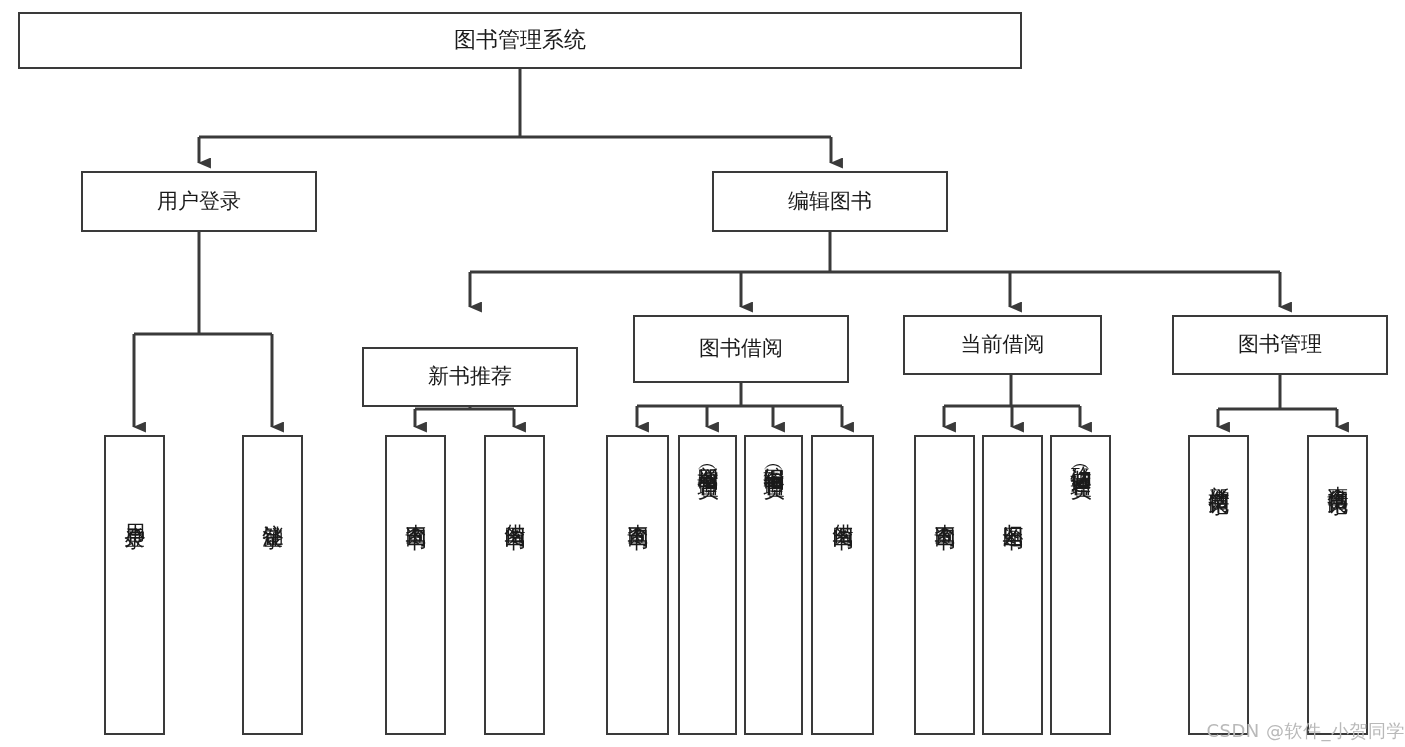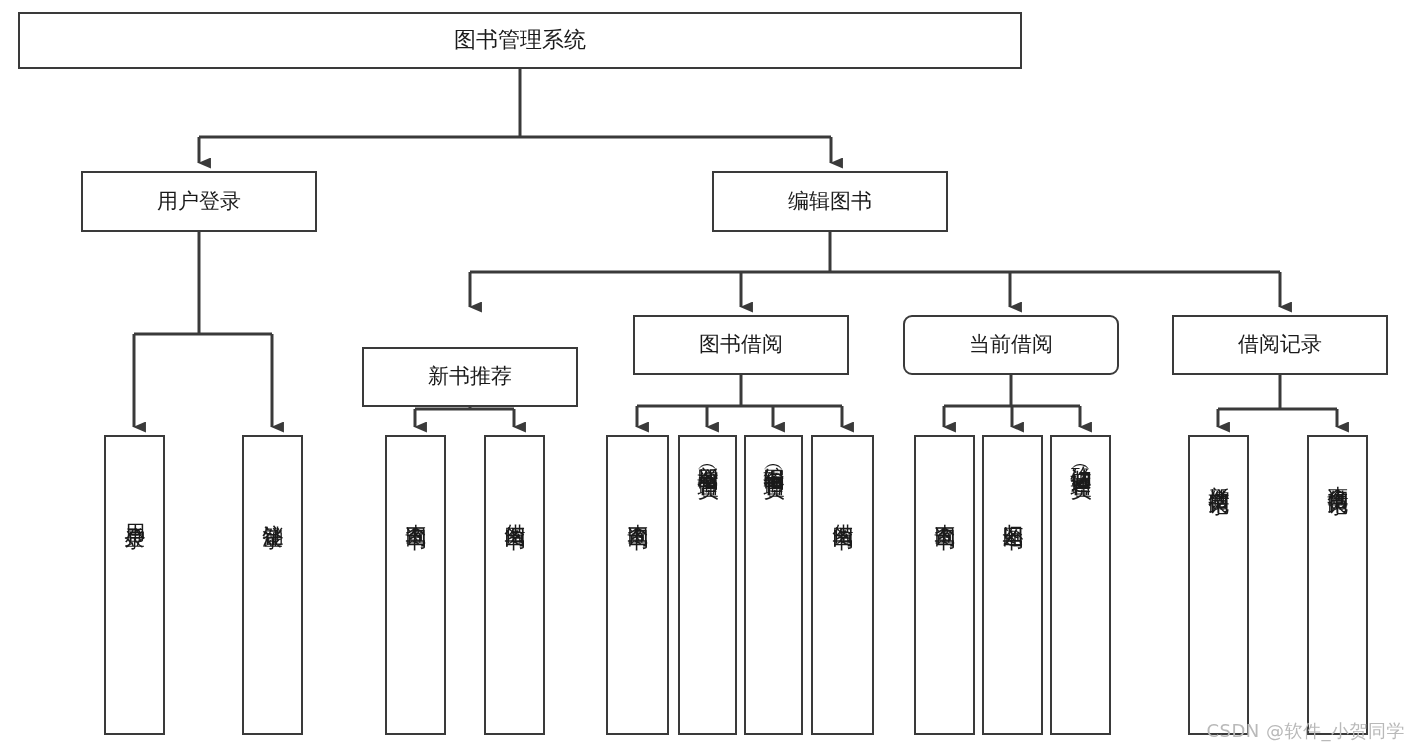--- a/index.html
+++ b/index.html
@@ -132,28 +132,28 @@
   <div class="node horiz" style="left:81px;top:171px;width:236px;height:61px;">
     <span class="label">用户登录</span>
   </div>
   <div class="node horiz" style="left:712px;top:171px;width:236px;height:61px;">
     <span class="label">编辑图书</span>
   </div>
 
   <div class="node horiz" style="left:362px;top:315px;width:216px;height:60px;margin-top:32px;">
     <span class="label">新书推荐</span>
   </div>
-  <div class="node horiz" style="left:633px;top:315px;width:216px;height:60px;">
+  <div class="node horiz" style="left:633px;top:315px;width:216px;height:68px;">
     <span class="label">图书借阅</span>
   </div>
-  <div class="node horiz" style="left:903px;top:315px;width:216px;height:60px;border-radius:9px;">
+  <div class="node horiz" style="left:903px;top:315px;width:199px;height:60px;">
     <span class="label">当前借阅</span>
   </div>
   <div class="node horiz" style="left:1172px;top:315px;width:216px;height:60px;">
-    <span class="label">借阅记录</span>
+    <span class="label">图书管理</span>
   </div>
 
   <div class="node vert" style="left:104px;top:435px;width:61px;height:300px;padding-top:70px;">
     <span class="label">用户登录</span>
   </div>
   <div class="node vert" style="left:242px;top:435px;width:61px;height:300px;padding-top:70px;">
     <span class="label">注销登录</span>
   </div>
   <div class="node vert" style="left:385px;top:435px;width:61px;height:300px;padding-top:70px;">
     <span class="label">查询图书</span>

